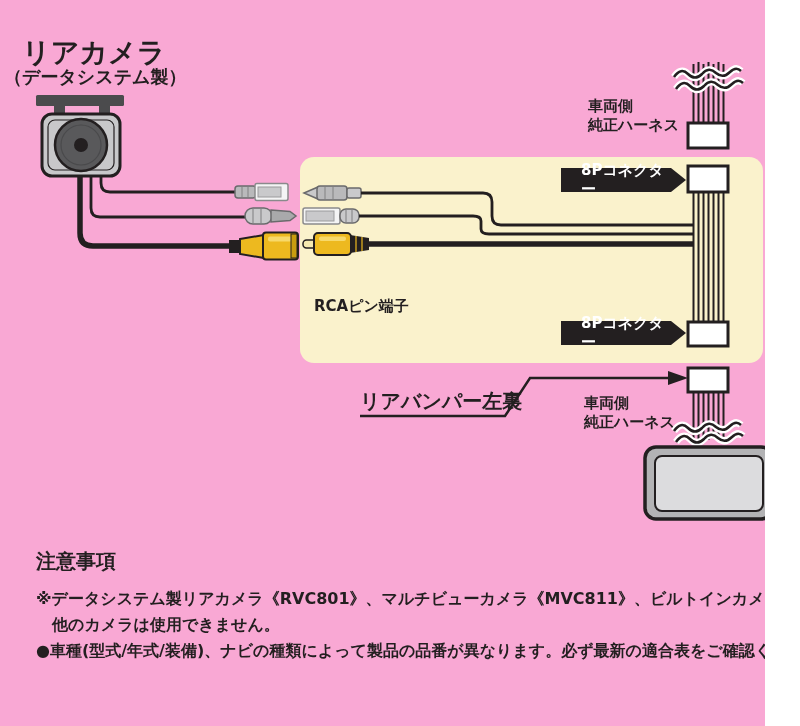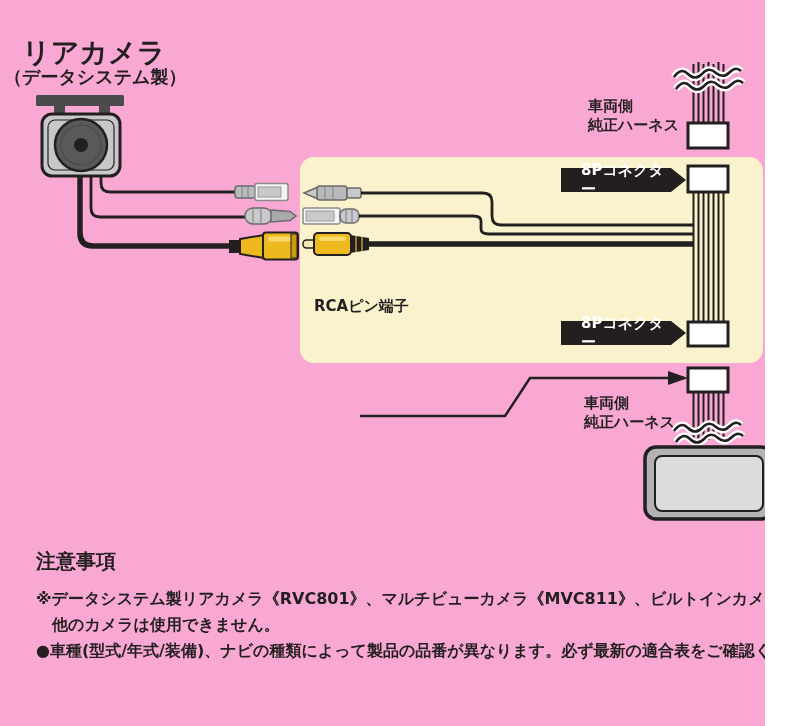--- a/index.html
+++ b/index.html
@@ -174,20 +174,21 @@
   </div>
 
   <div class="badge badge-top">
     <span>8Pコネクター</span>
   </div>
   <div class="badge badge-bottom">
     <span>8Pコネクター</span>
   </div>
 
   <div class="label rca-label">RCAピン端子</div>
+  <div class="label rear-bumper-label">リアバンパー左裏</div>
 
   <div class="label harness-label harness-label-bottom">
     <span style="display:block">車両側</span>
     <span style="display:block">純正ハーネス</span>
   </div>
 
 
   <div class="notes">
     <h2>注意事項</h2>
     <p>※データシステム製リアカメラ《RVC801》、マルチビューカメラ《MVC811》、ビルトインカメラ《BIC263》専用です。</p>

